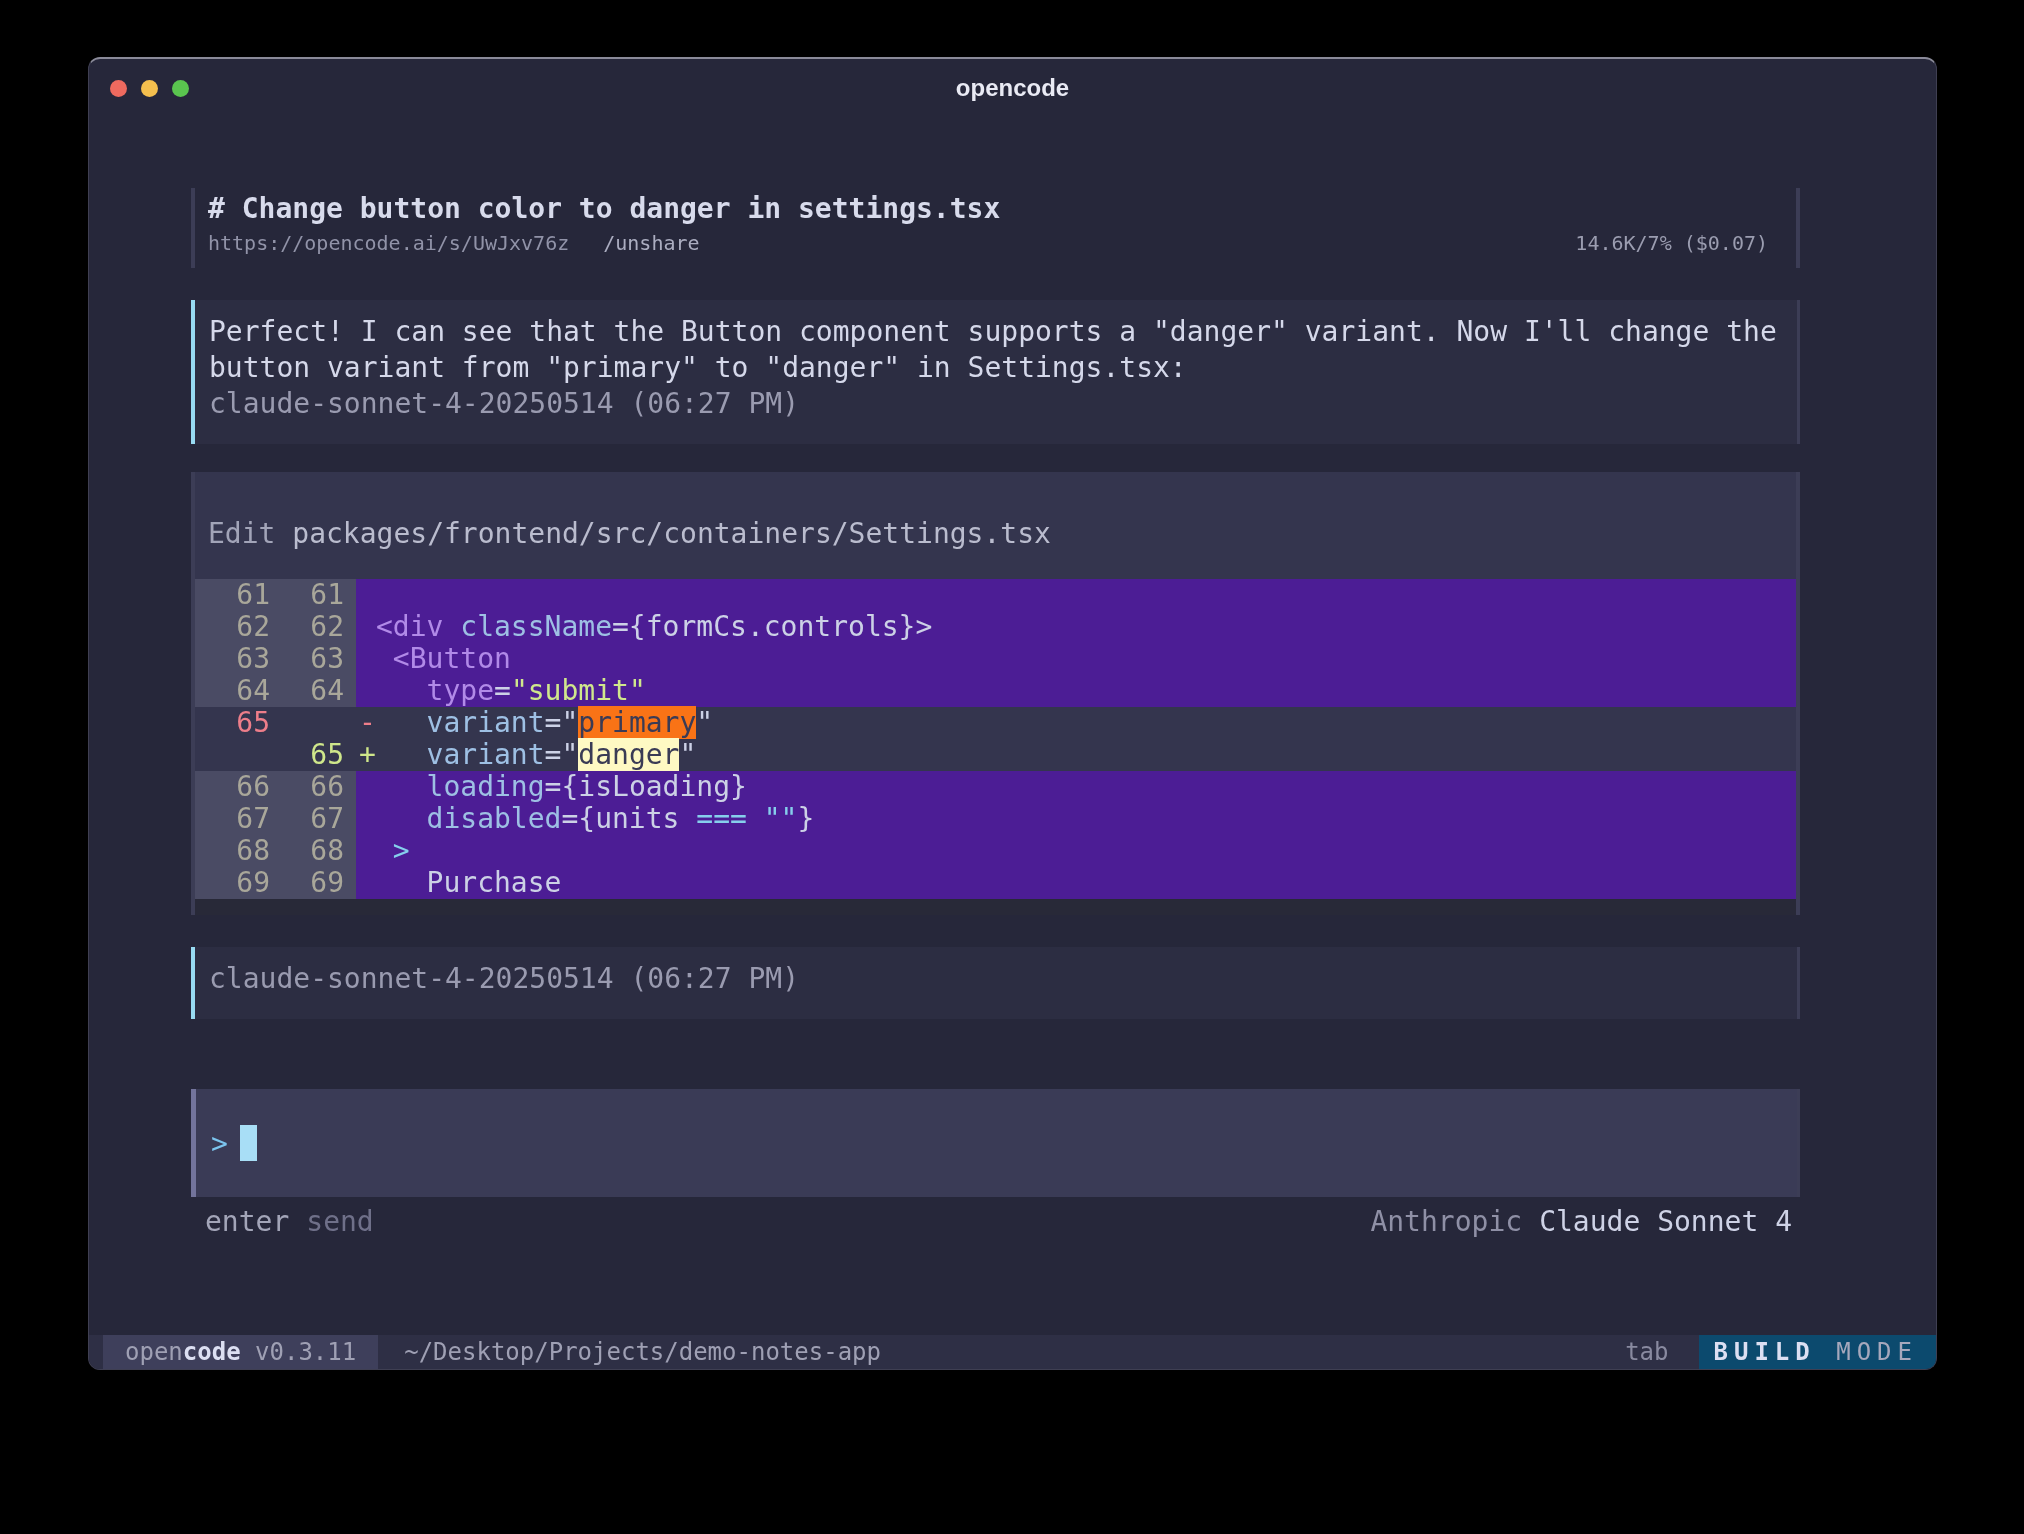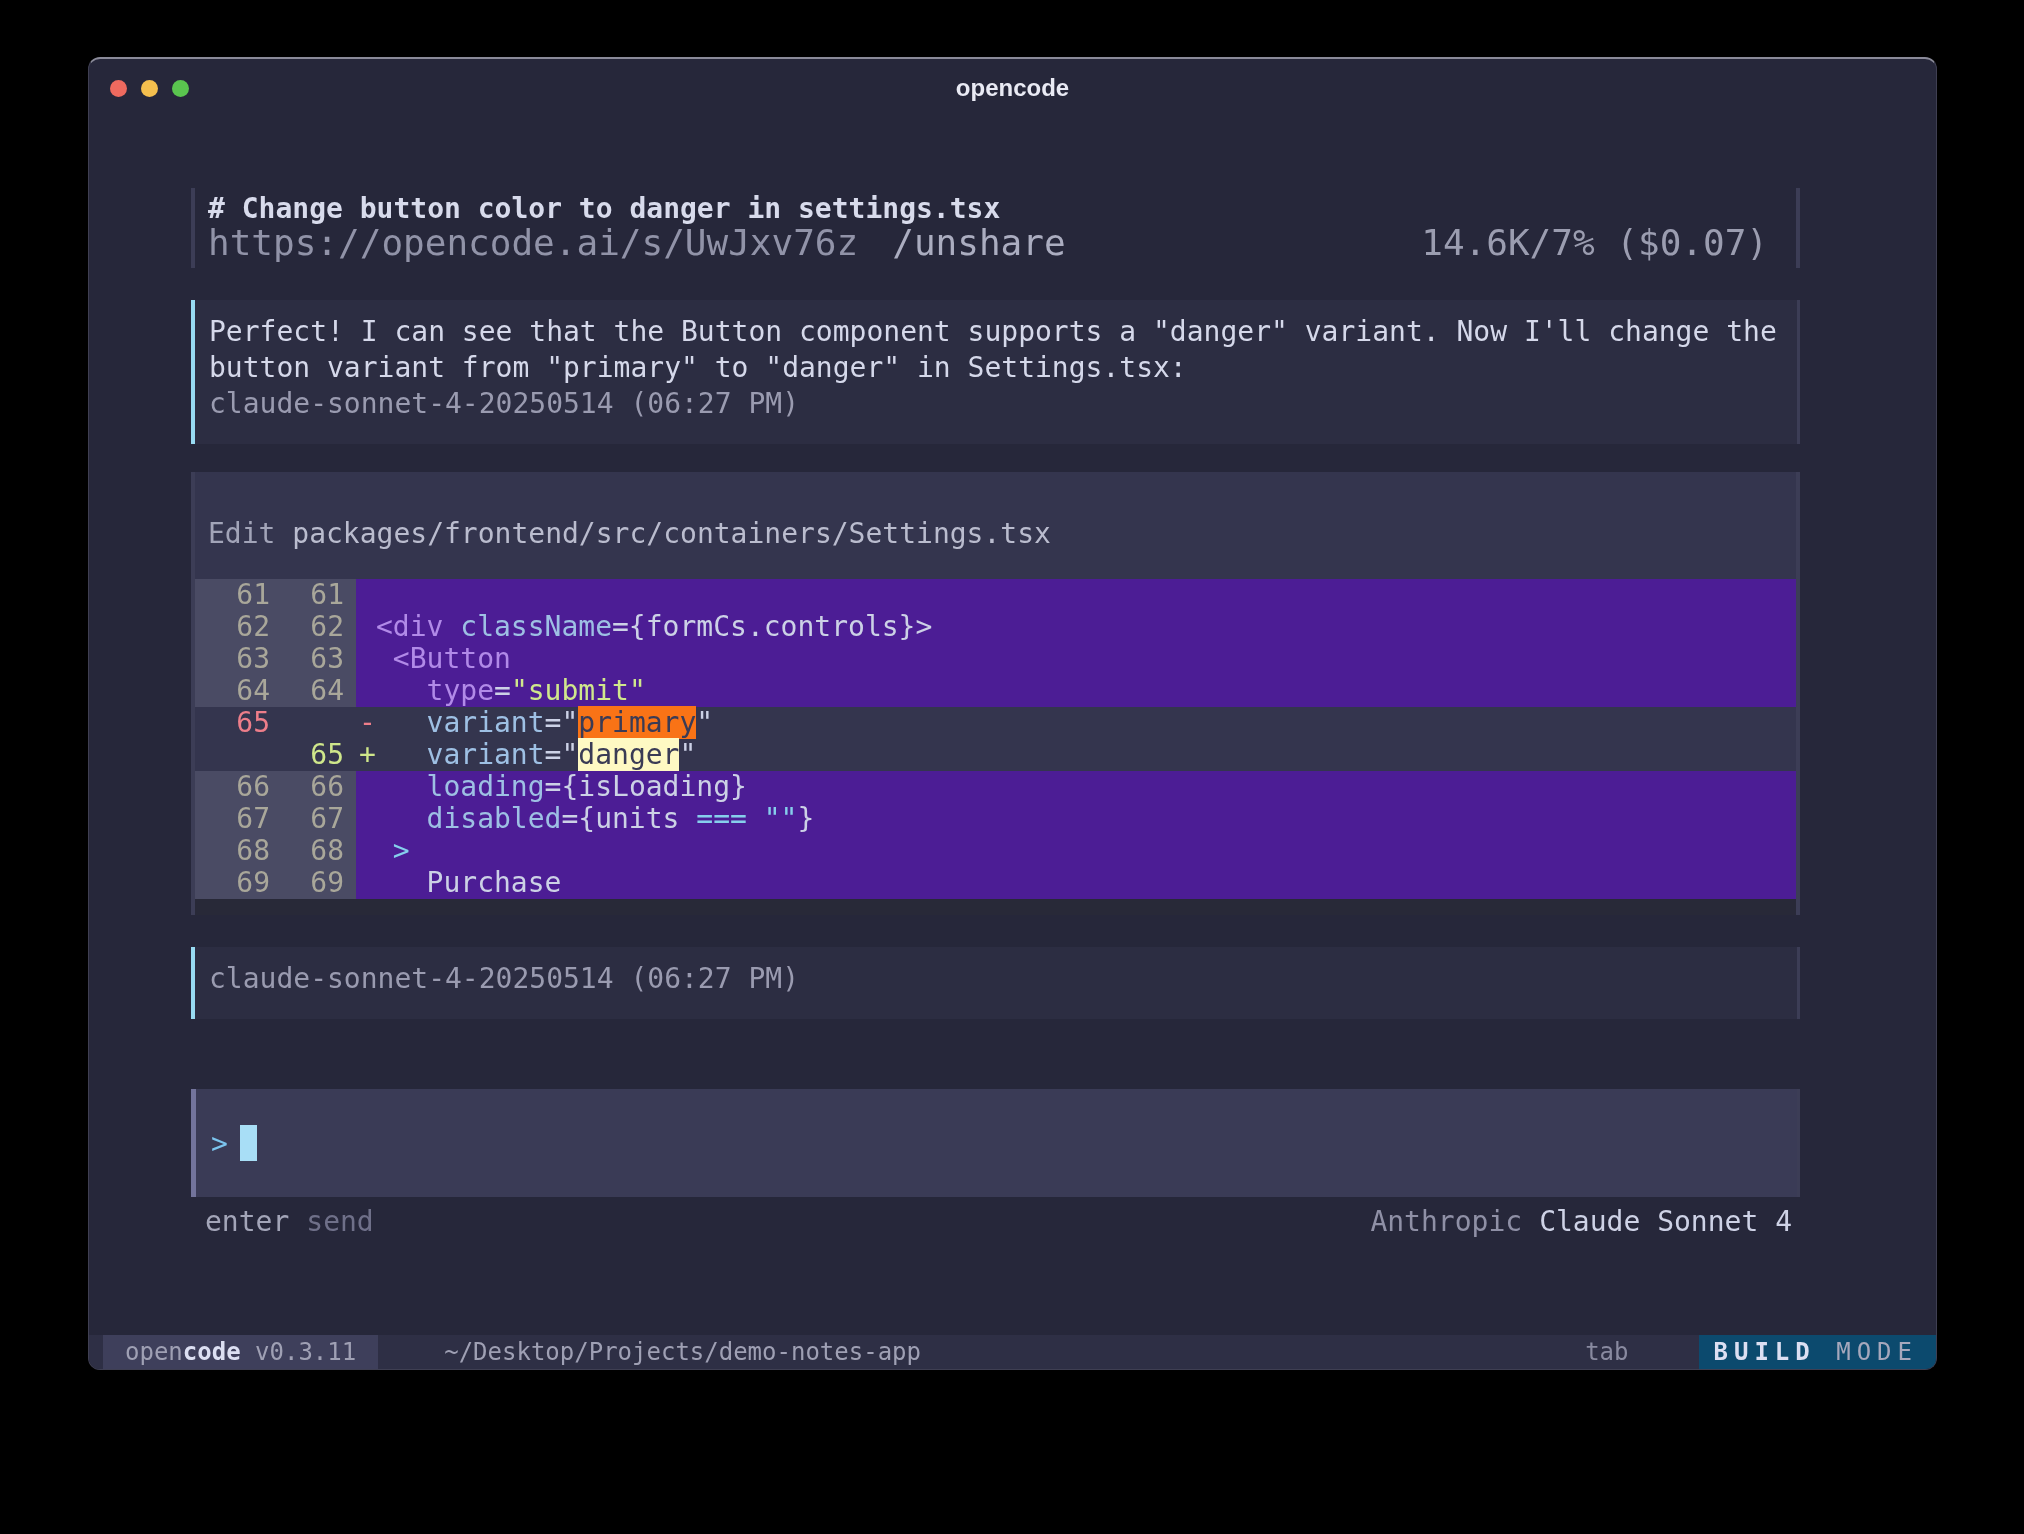--- a/index.html
+++ b/index.html
@@ -20,21 +20,21 @@
   .win-title{ position:absolute; left:0; right:0; text-align:center; color:#e9eaf4;
     font-family:"Liberation Sans", sans-serif; font-weight:bold; font-size:24px; }
 
   
   .content{ flex:1 1 auto; margin:0 136px 0 102px; position:relative; }
 
   
   .session-head{ margin-top:71px; border-left:4px solid #3c3d56; border-right:4px solid #3c3d56;
     padding:4px 28px 8px 13px; }
   .session-title{ color:#d8dbec; font-weight:bold; font-size:28px; line-height:34px; white-space:pre; }
-  .session-sub{ display:flex; font-size:36px; line-height:34px;text-align:center; }
+  .session-sub{ display:flex; font-size:20px; line-height:34px;text-align:center; }
   .session-url{ color:#9193a8; }
   .session-unshare{ color:#abadc0; margin-left:34px; }
   .session-stats{ margin-left:auto; color:#9b9db0; }
 
   
   .msg{ margin-top:32px; background:#2c2d42; border-left:4px solid #98dbf2; border-right:3px solid #3c3d56;
     padding:14px 20px 22px 14px; font-size:28px; line-height:36px; }
   .msg-text{ color:#d5d8ea; }
   .msg-meta{ color:#9a9bb0; }
 
@@ -73,21 +73,21 @@
 
   .hints{ margin-top:10px; display:flex; font-size:28px; line-height:30px; padding:0 8px 0 14px; }
   .hint-key{ color:#a3a5b8; }
   .hint-act{ color:#6f7089; margin-left:17px; }
   .model{ margin-left:auto; }
   .model-provider{ color:#8f90a6;margin-top:24px; }
   .model-name{ color:#ced2e6; margin-left:17px; }
 
   
   .statusbar{ flex:0 0 34px; background:#2e2f45; border-radius:0 0 11px 11px;
-    display:flex; align-items:stretch; font-size:24px; line-height:34px; padding-left:14px;gap:40px; }
+    display:flex; align-items:stretch; font-size:24px; line-height:34px; padding-left:14px; }
   .chip{ background:#3e3f5b; padding:0 22px; white-space:pre; }
   .sb-open{ color:#9fa0b4; } .sb-code{ color:#dcdff2; font-weight:bold; } .sb-ver{ color:#9fa0b4; }
   .sb-path{ color:#9fa0b4; margin-left:26px; white-space:pre; }
   .sb-tab{ margin-left:auto; color:#898aa0; padding-right:30px; }
   .mode-chip{ background:#0c4a6e; padding:0 18px 0 15px; letter-spacing:6px; border-radius:0 0 10px 0; white-space:pre; }
   .sb-build{ color:#dcdff2; font-weight:bold; }
   .sb-mode{ color:#a6a8bc; }
 </style>
 </head>
 <body>

